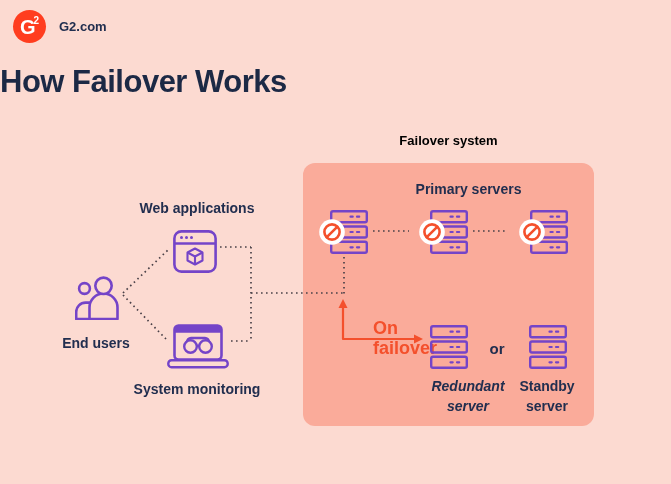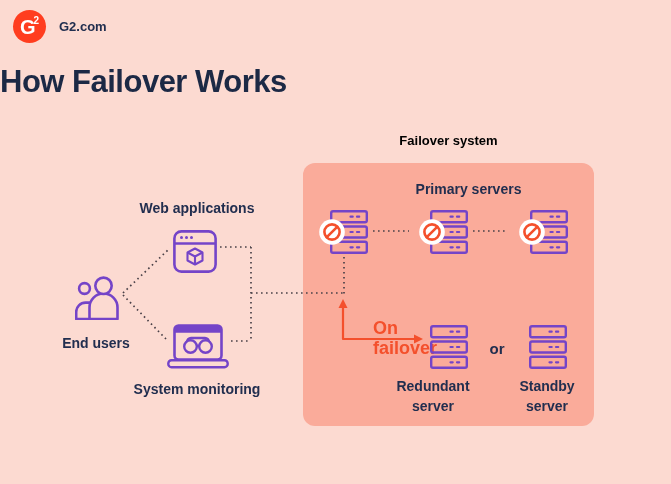--- a/index.html
+++ b/index.html
@@ -51,21 +51,21 @@
   .lbl {
     position: absolute; z-index: 2;
     text-align: center; color: #212E4F;
     font-size: 14px; font-weight: 700; line-height: 20px;
   }
   .lbl-primary   { left: 303px; top: 179px; width: 331px; }
   .lbl-webapps   { left: 112px; top: 198px; width: 170px; }
   .lbl-endusers  { left: 46px;  top: 333px; width: 100px; }
   .lbl-monitor   { left: 107px; top: 379px; width: 180px; }
   .lbl-or        { left: 477px; top: 339px; width: 40px; font-size: 15px; }
-  .lbl-redundant { left: 388px; top: 376px; width: 90px; }
+  .lbl-redundant { left: 423px; top: 376px; width: 90px; font-style: italic; }
   .lbl-standby   { left: 502px; top: 376px; width: 90px; }
   .lbl-onfailover{
     left: 355px; top: 318px; width: 70px; text-align: left;
     color: #F4502C; font-size: 18px; margin-left: 18px;
   }
 
   .icon-abs { position: absolute; z-index: 2; }
   .node-p1 { left: 319px; top: 210px; width: 49px; height: 44px; }
   .node-p2 { left: 419px; top: 210px; width: 49px; height: 44px; }
   .node-p3 { left: 519px; top: 210px; width: 49px; height: 44px; }

